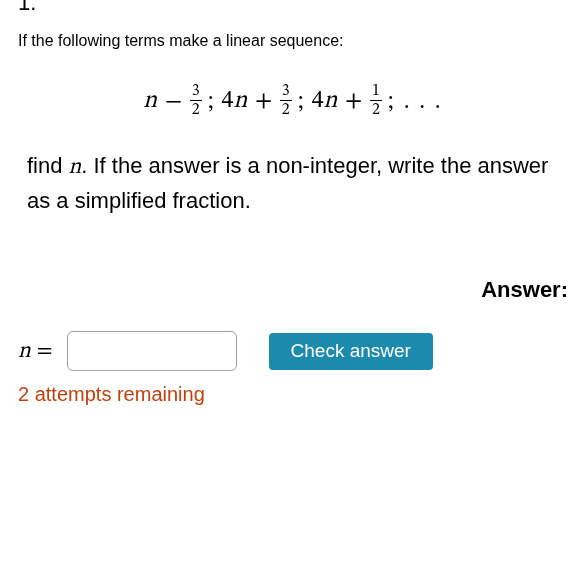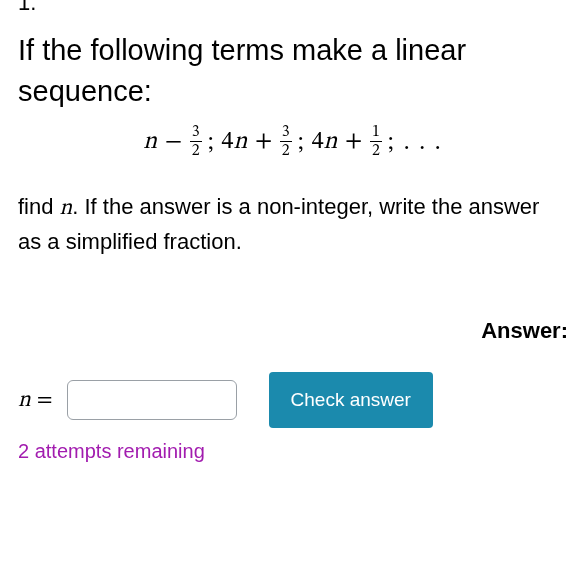--- a/index.html
+++ b/index.html
@@ -12,23 +12,23 @@
     background: #fff;
   }
   .problem-number {
     font-size: 22px;
     color: #000;
     margin: 0 0 4px 0;
     position: relative;
     top: -10px;
   }
   .intro {
-    font-size: 29px;
+    font-size: 16px;
     line-height: 1.4;
-    margin: 0 0 14px 0;
+    margin: 0 0 32px 0;
   }
   .sequence {
     text-align: center;
     font-family: "Cambria Math", "STIX Two Math", "Latin Modern Math", serif;
     font-size: 24px;
     margin: 0 0 30px 0;
   }
   .sequence .math {
     display: inline-flex;
     align-items: center;
@@ -45,21 +45,21 @@
     top: -1px;
   }
   .frac .num { padding: 0 2px 1px 2px; }
   .frac .den { border-top: 1.2px solid #000; padding: 1px 2px 0 2px; }
   .minus, .plus { padding: 0 2px; }
   .semi { padding: 0 2px 0 0; }
   .dots { letter-spacing: 2px; padding-left: 2px; }
   .follow {
     font-size: 22px;
     line-height: 1.5;
-    margin: 0 0 60px 0;
+    margin: 0 0 60px 9px;
   }
   .italic-n { font-style: italic; font-family: "Cambria Math", "STIX Two Math", serif; }
   .answer-label {
     font-size: 22px;
     font-weight: bold;
     margin: 0 0 28px 0;
     text-align: right;
   }
   .answer-row {
     display: flex;
@@ -83,29 +83,29 @@
     border-radius: 6px;
     font-size: 18px;
     padding: 4px 8px;
     outline: none;
   }
   .check-btn {
     background: #1b8aad;
     color: #fff;
     border: none;
     border-radius: 4px;
-    height: 56px;
+    height: 37px;
     padding: 0 22px;
     font-size: 19px;
     cursor: pointer;
     margin-left: 18px;
   }
   .attempts {
     font-size: 20px;
-    color: #a21caf;
+    color: #c2410c;
     margin-top: 8px;
   }
 </style>
 </head>
 <body>
 
 <div class="problem-number">1.</div>
 
 <p class="intro">If the following terms make a linear sequence:</p>
 

